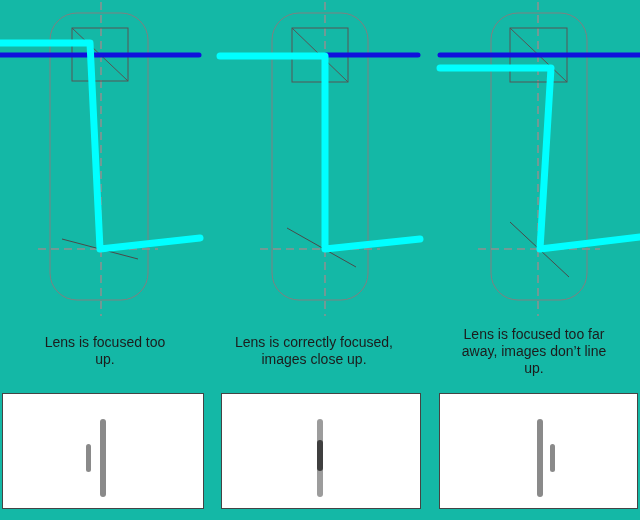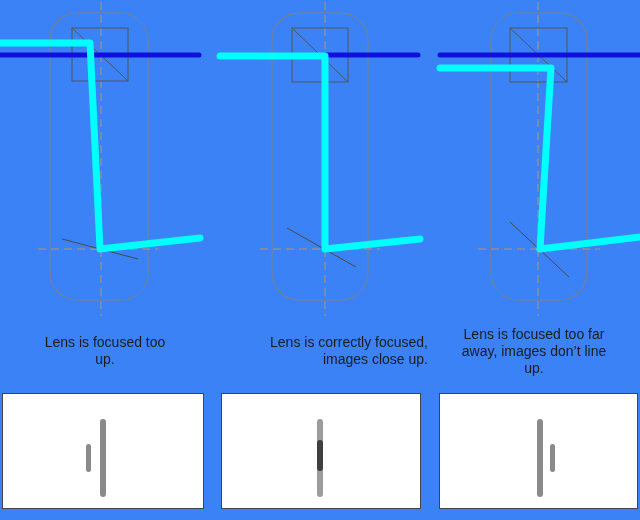--- a/index.html
+++ b/index.html
@@ -1,21 +1,21 @@
 <!DOCTYPE html>
 <html><head>
 <meta charset="utf-8">
 <style>
   * { margin: 0; padding: 0; box-sizing: border-box; }
   html, body { background: #ffffff; }
   .page {
     position: relative;
     width: 640px;
     height: 520px;
-    background: #3b82f6;
+    background: #14b8a6;
     font-family: "Liberation Sans", sans-serif;
     overflow: hidden;
   }
   #diagram-svg {
     position: absolute;
     left: 0; top: 0;
     width: 640px; height: 345px;
     display: block;
   }
   .caption {
@@ -25,21 +25,21 @@
     display: flex;
     flex-direction: column;
     justify-content: center;
     text-align: center;
     font-size: 14px;
     line-height: 17px;
     color: #1c1c1c;
   }
   .caption span { display: block; }
   .caption-1 { left: 0px;   width: 210px; }
-  .caption-2 { left: 212px; width: 216px; align-items: flex-end; }
+  .caption-2 { left: 206px; width: 216px; }
   .caption-3 { left: 428px; width: 212px; }
   .viewfinder {
     position: absolute;
     border: 1px solid #444444;
     background: #ffffff;
   }
   .vf-bar {
     position: absolute;
     border-radius: 3px;
   }

